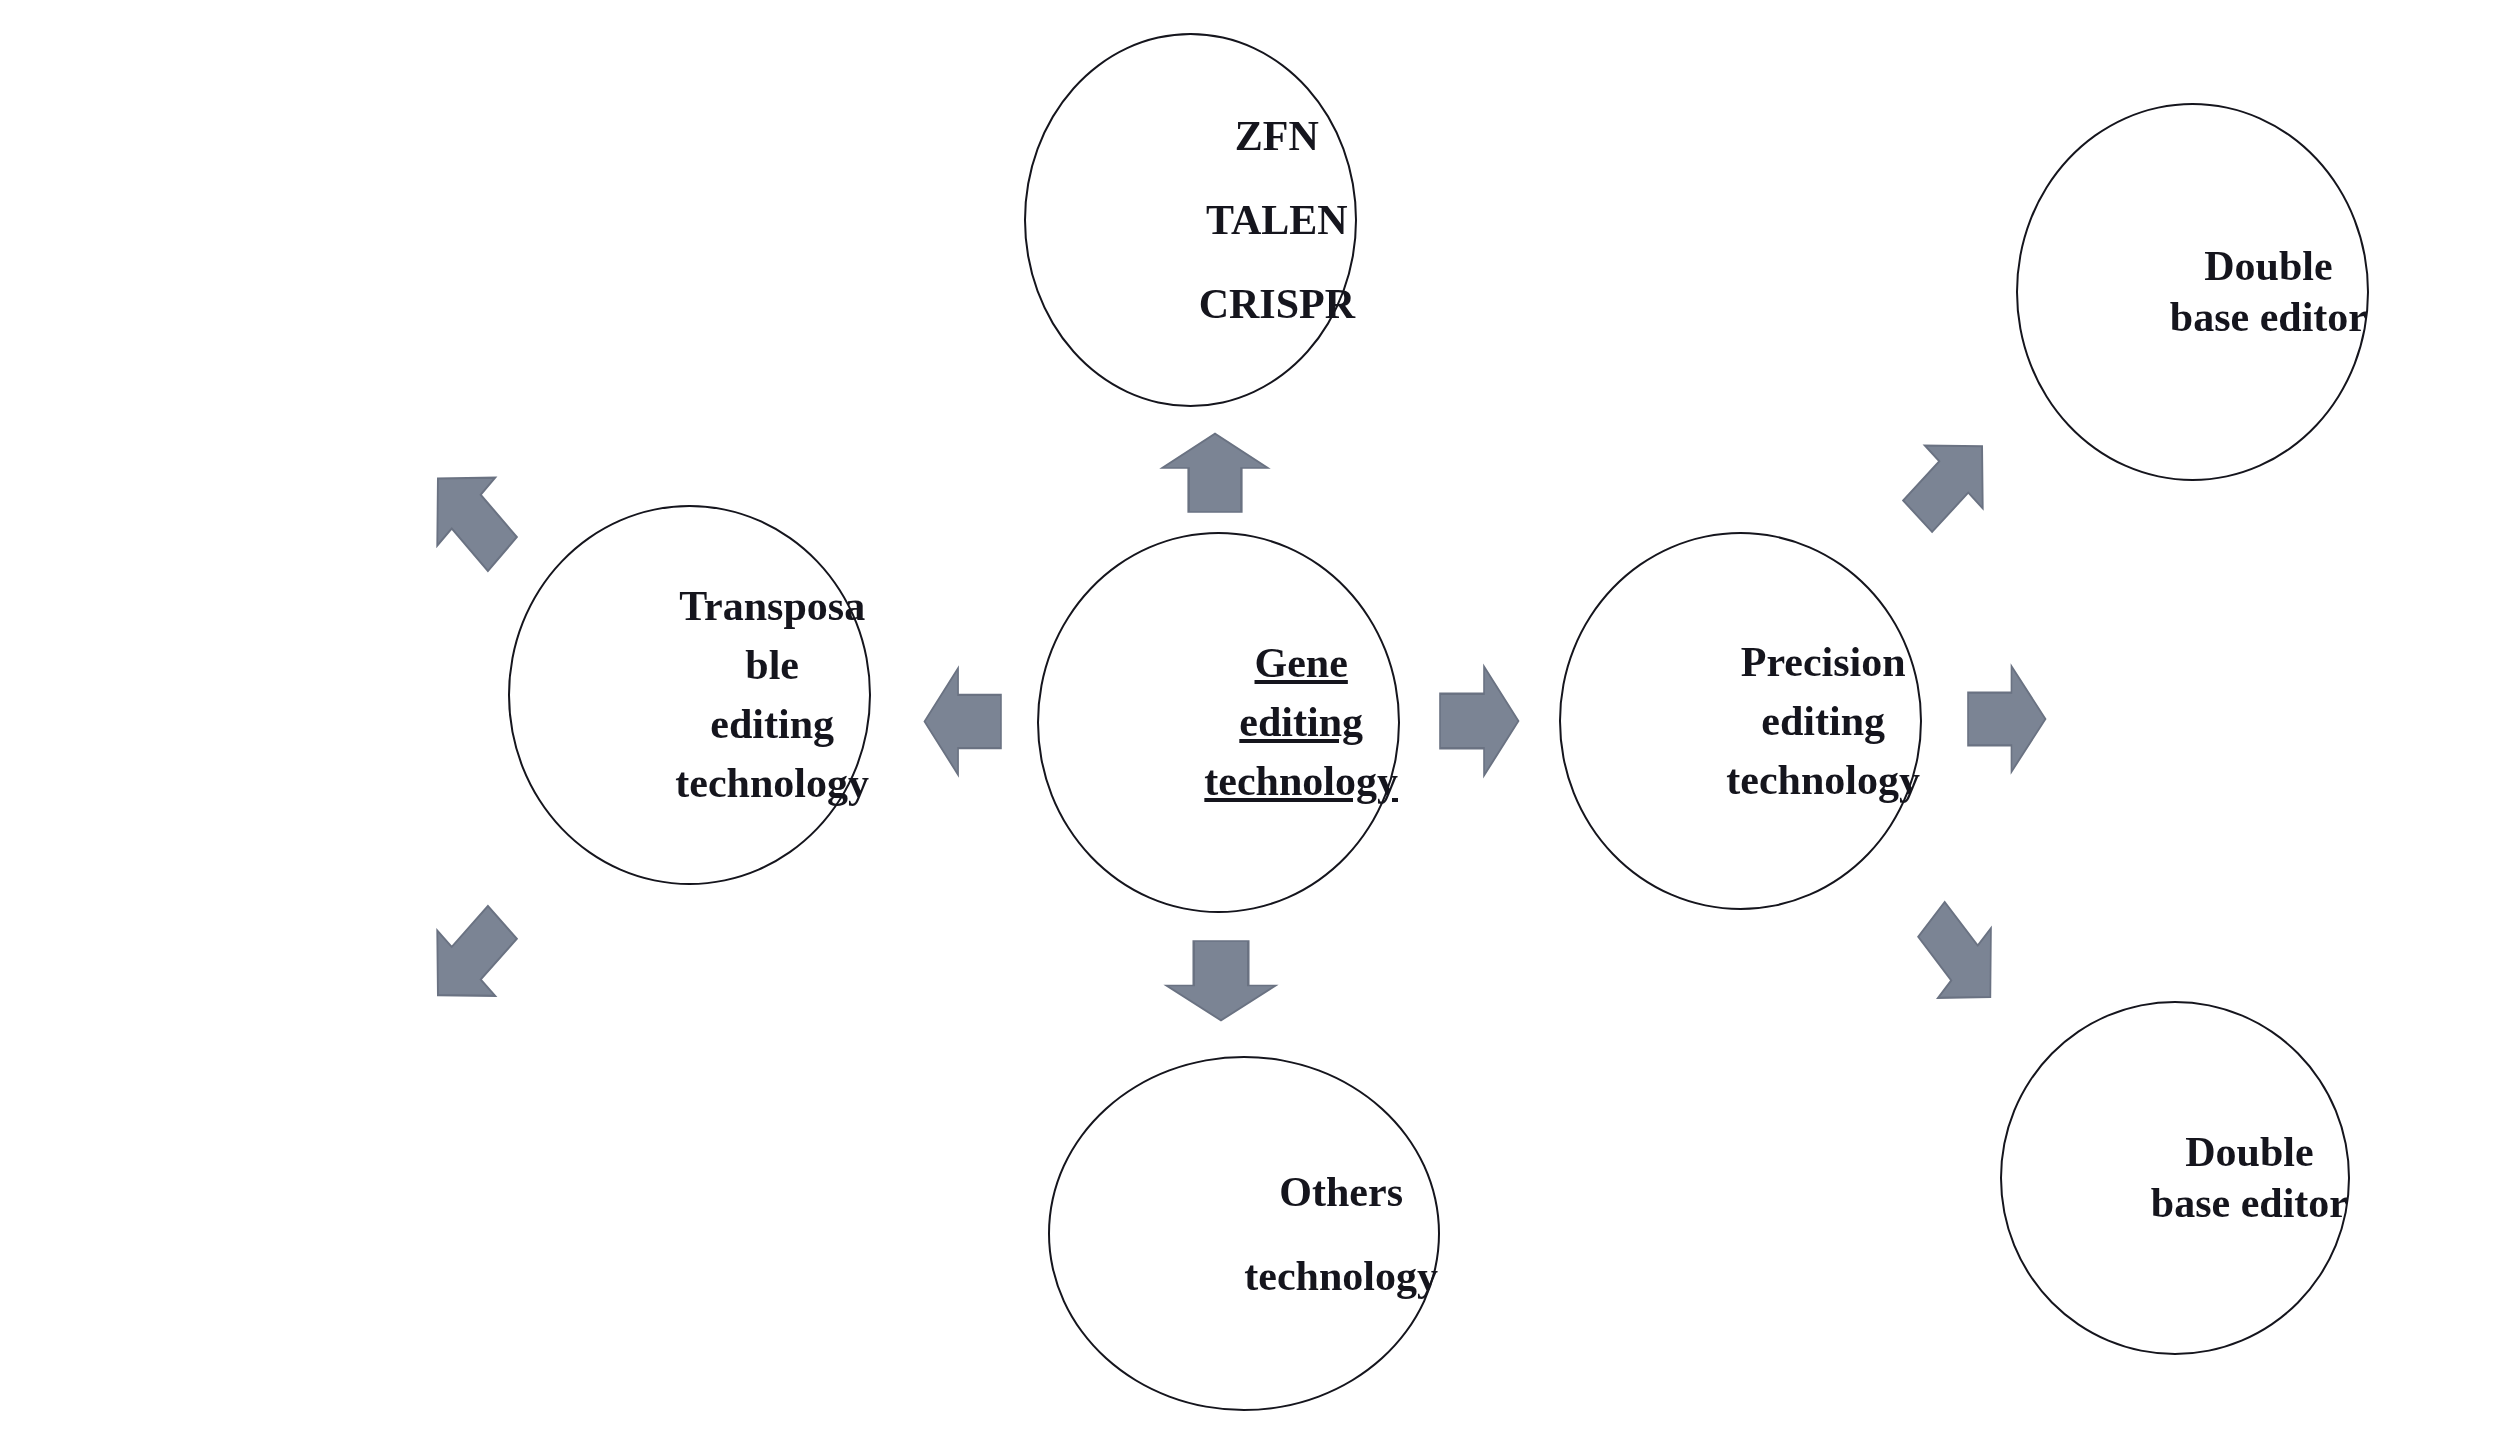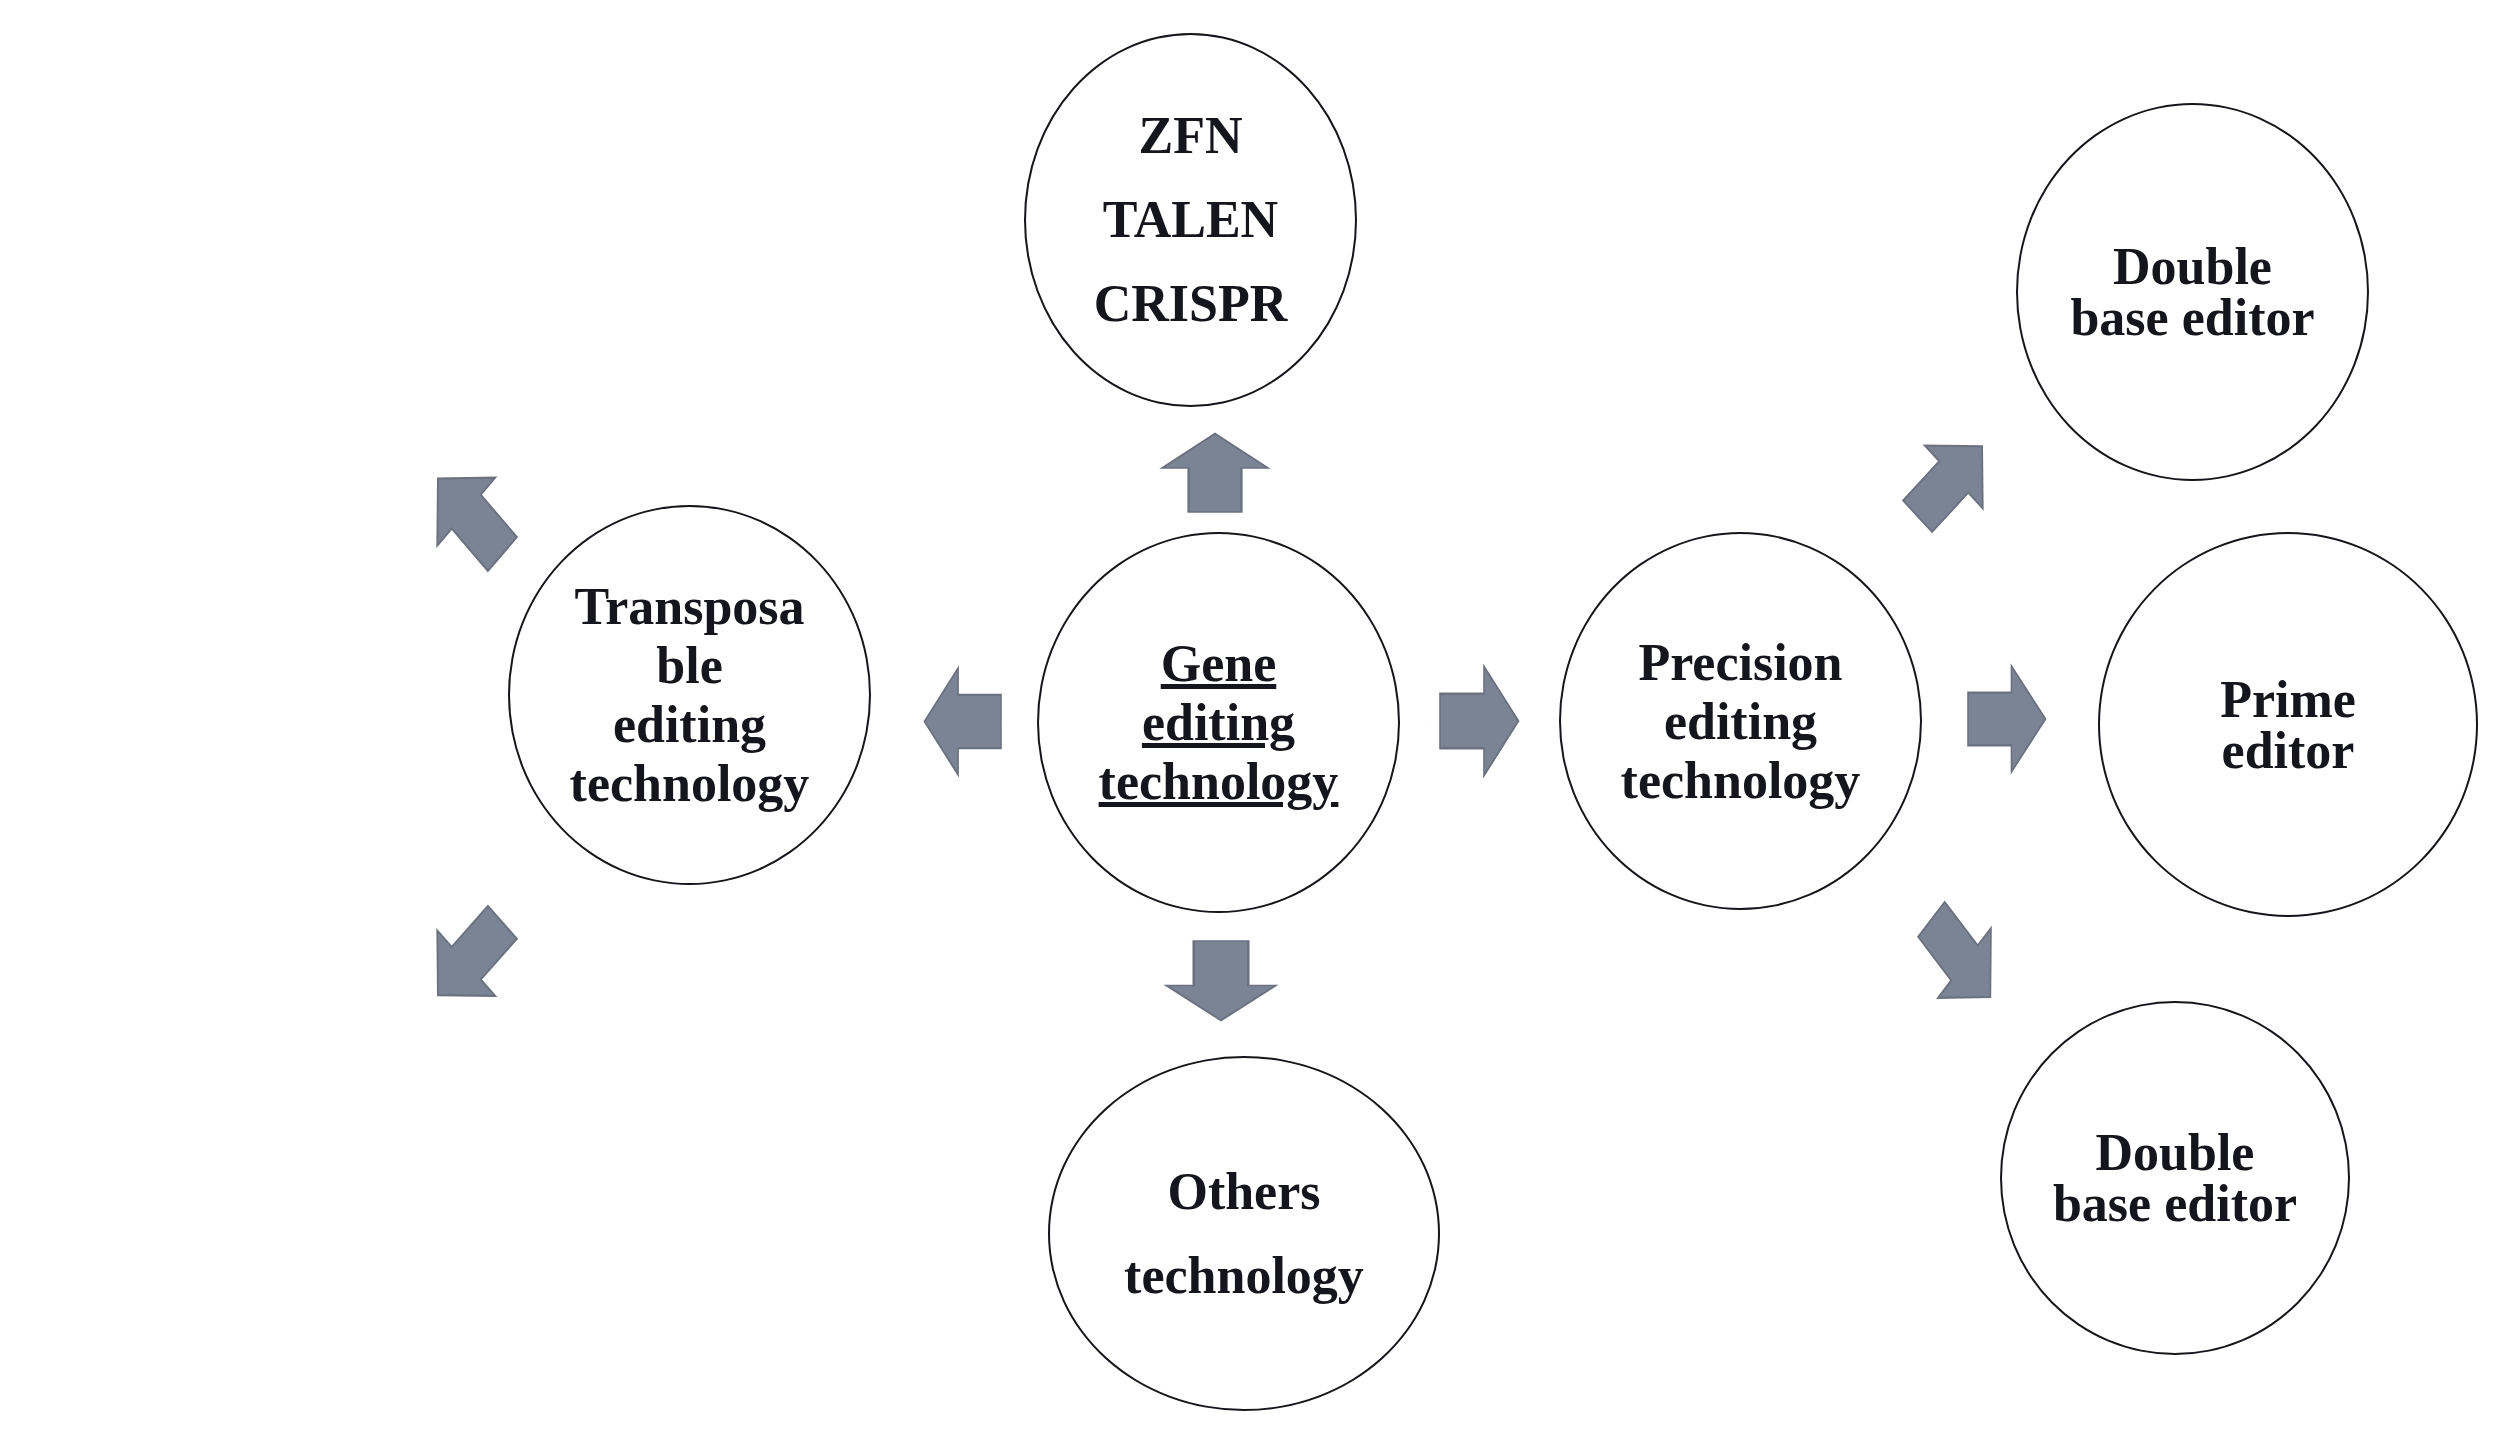--- a/index.html
+++ b/index.html
@@ -14,25 +14,25 @@
     position:relative;
     width:2512px;height:1454px;
     background:var(--background);
     overflow:hidden;
     font-family:"Liberation Serif", serif;
   }
   .node{
     position:absolute;
     border:2.3px solid var(--circle-border);
     border-radius:50%;
-    display:flex;align-items:center;justify-content:center;
+    display:flex;align-items:center;justify-content:flex-end;
     text-align:center;
     color:var(--text);
     font-weight:700;
-    font-size:52px;
+    font-size:42px;
     box-sizing:border-box;
   }
   .node .label span{display:block;line-height:59px;}
   .lh-tight .label span{line-height:51px;}
   .lh-wide .label span{line-height:84px;}
 
   
   .n-integrate{left:23px;top:167px;width:372px;height:376px;}
   .n-cast{left:17px;top:917px;width:361px;height:363px;}
   .n-transposable{left:508px;top:505px;width:363px;height:380px;}
@@ -105,26 +105,20 @@
     </div>
   </div>
 
   <div class="node n-single lh-tight">
     <div class="label">
       <span>Double</span>
       <span>base editor</span>
     </div>
   </div>
 
-  <div class="node n-prime lh-tight">
-    <div class="label">
-      <span>Prime</span>
-      <span>editor</span>
-    </div>
-  </div>
 
   <div class="node n-double lh-tight">
     <div class="label">
       <span>Double</span>
       <span>base editor</span>
     </div>
   </div>
 
   <div class="arrow a-up">
     <svg viewBox="0 0 100 100" preserveAspectRatio="none">

